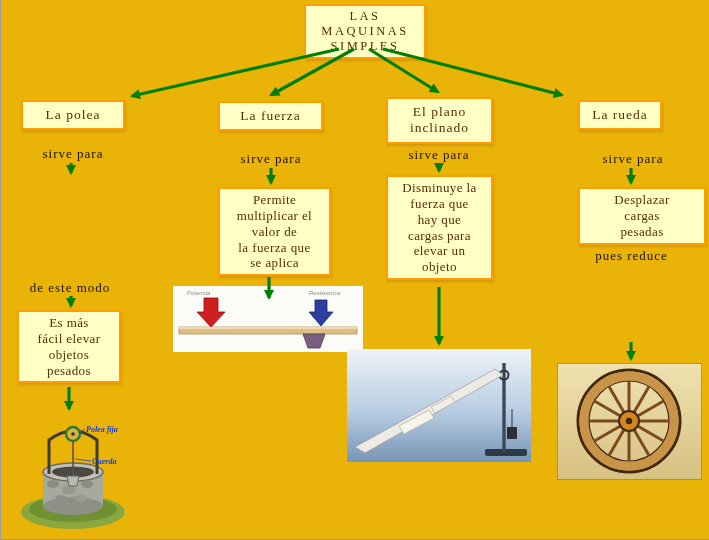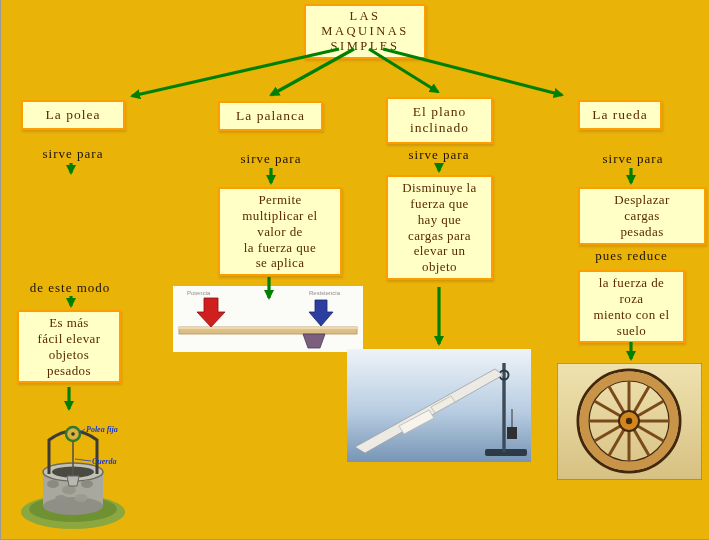--- a/index.html
+++ b/index.html
@@ -25,31 +25,31 @@
 </head>
 <body>
 
 <div class="stage">
 
   <div class="box title-box">LAS
 MAQUINAS
 SIMPLES</div>
 
   <div class="box head" style="left:20px; top:100px; width:104px;">La polea</div>
-  <div class="box head" style="left:217px; top:101px; width:105px;">La palanca</div>
+  <div class="box head" style="left:217px; top:101px; width:105px;">La fuerza</div>
   <div class="box head" style="left:385px; top:97px; width:107px;">El plano
 inclinado</div>
   <div class="box head" style="left:577px; top:100px; width:84px;">La rueda</div>
 
   <div class="connector" style="left:22px; top:146px; width:100px;">sirve para</div>
   <div class="connector" style="left:220px; top:151px; width:100px;">sirve para</div>
   <div class="connector" style="left:388px; top:147px; width:100px;">sirve para</div>
   <div class="connector" style="left:582px; top:151px; width:100px;">sirve para</div>
 
-  <div class="box" style="left:217px; top:187px; width:124px;">Permite
+  <div class="box" style="left:217px; top:187px; width:113px;">Permite
 multiplicar el
 valor de
 la fuerza que
 se aplica</div>
   <div class="box" style="left:385px; top:175px; width:107px;">Disminuye la
 fuerza que
 hay que
 cargas para
 elevar un
 objeto</div>
@@ -57,24 +57,20 @@
 cargas
 pesadas</div>
 
   <div class="connector" style="left:14px; top:280px; width:110px;">de este modo</div>
   <div class="box" style="left:16px; top:310px; width:104px;">Es más
 fácil elevar
 objetos
 pesados</div>
 
   <div class="connector" style="left:577px; top:248px; width:107px;">pues reduce</div>
-  <div class="box" style="left:577px; top:270px; width:107px;">la fuerza de
-roza
-miento con el
-suelo</div>
 
   <svg class="img" style="left:18px; top:414px;" width="118" height="118" viewBox="0 0 118 118">
     <g>
       <ellipse cx="54" cy="98" rx="52" ry="17" fill="#8aa83f"></ellipse>
       <ellipse cx="54" cy="95" rx="44" ry="13" fill="#6f9132"></ellipse>
     </g>
     <g>
       <rect x="24" y="58" width="60" height="34" fill="#a8a89e"></rect>
       <ellipse cx="54" cy="92" rx="30" ry="9" fill="#8f8f85"></ellipse>
       <ellipse cx="54" cy="58" rx="30" ry="9" fill="#c2c2b8" stroke="#6a6a60" stroke-width="1.5"></ellipse>

